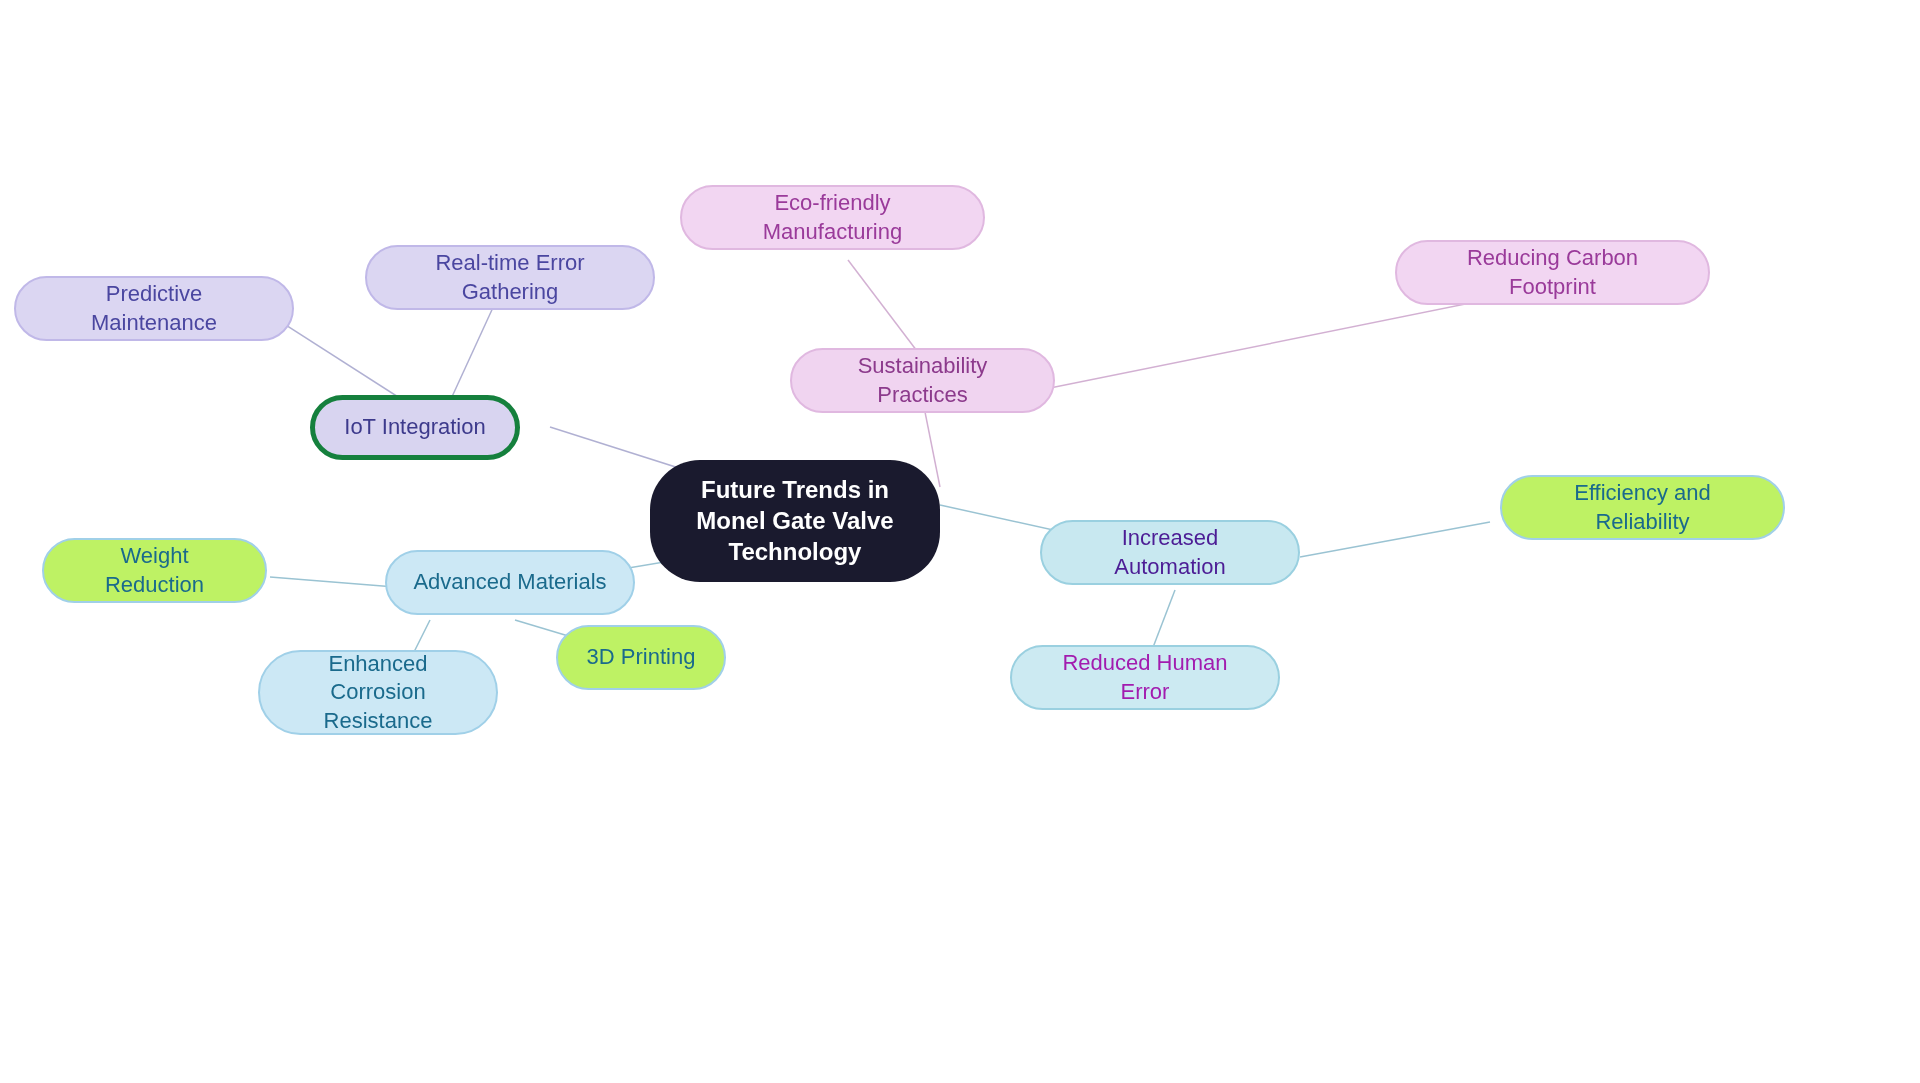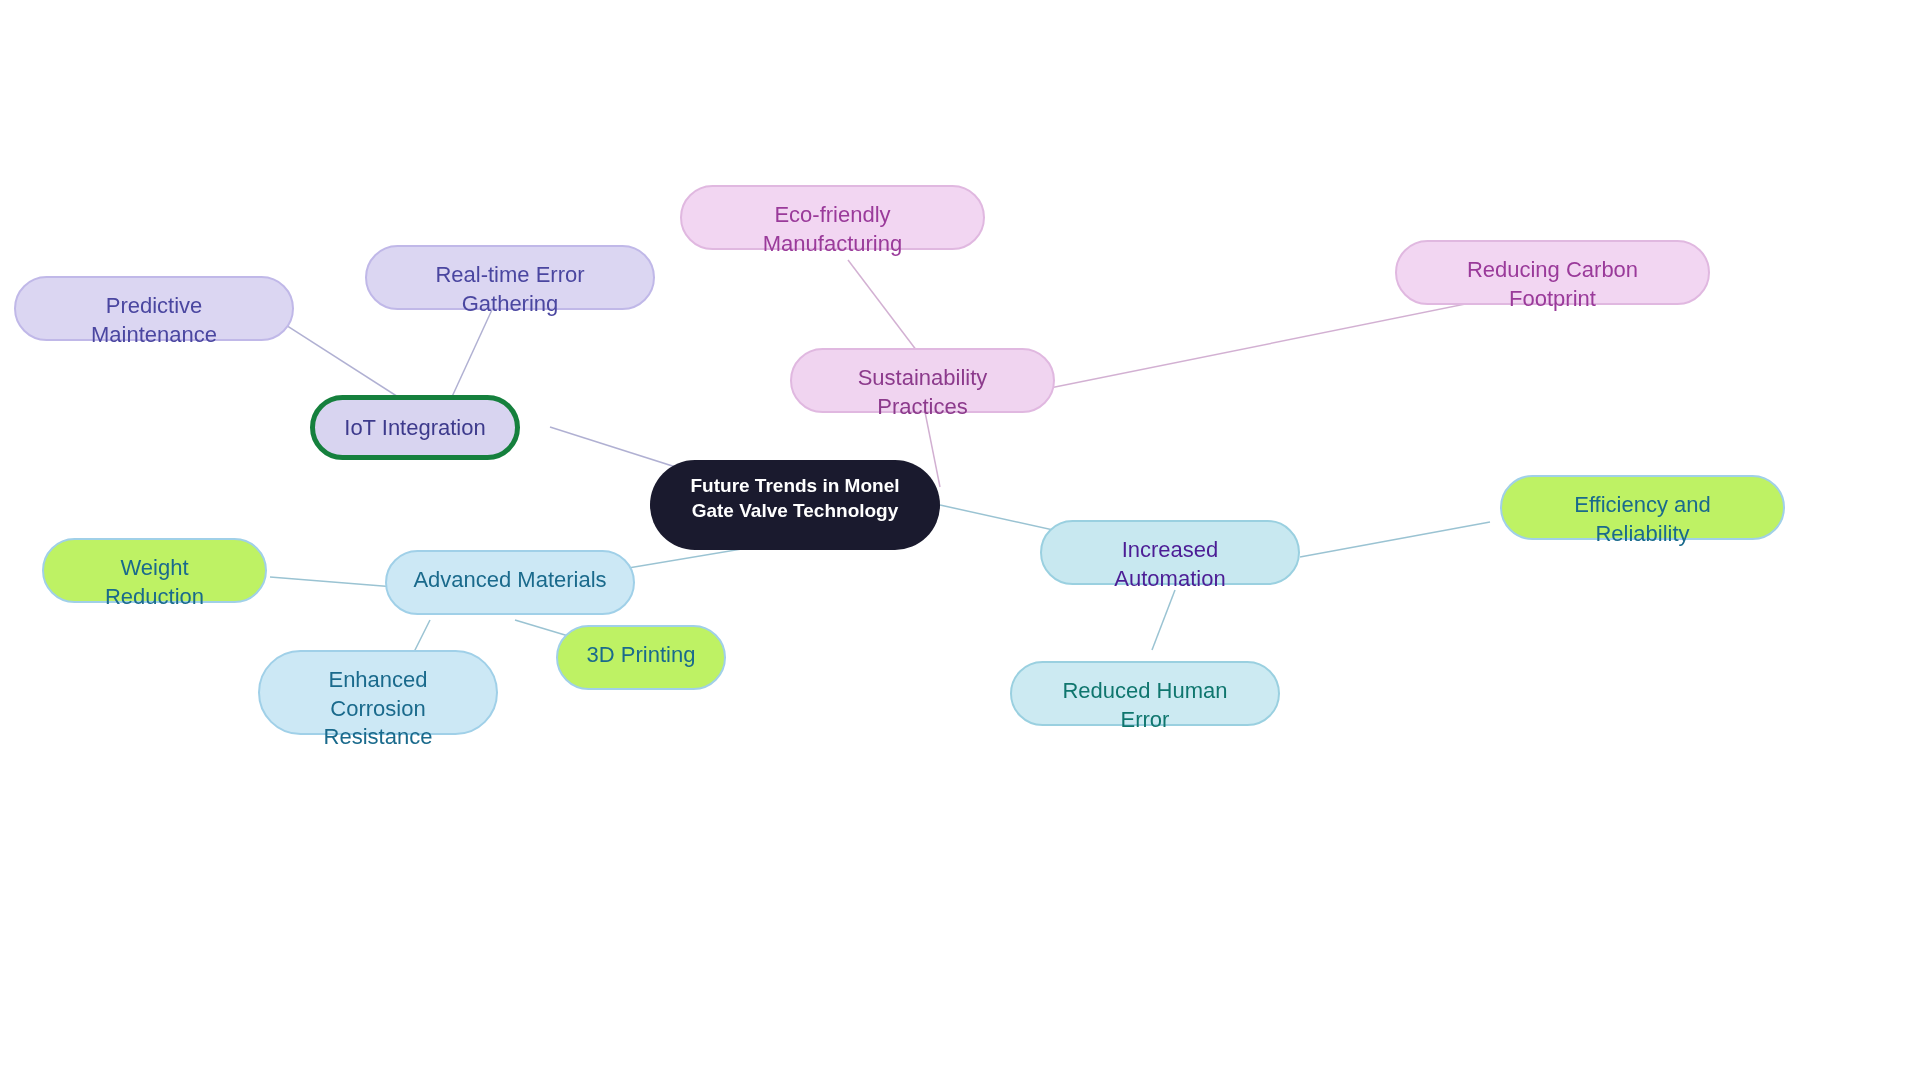--- a/index.html
+++ b/index.html
@@ -15,32 +15,33 @@
       position: absolute;
       top: 0; left: 0;
       width: 1920px;
       height: 1083px;
       pointer-events: none;
     }
     .node {
       position: absolute;
       border-radius: 50px;
       display: flex;
+      align-items: center;
       justify-content: center;
       text-align: center;
       padding: 14px 24px;
       font-size: 22px;
       font-weight: 500;
       line-height: 1.3;
       cursor: default;
     }
     .node-center {
       background: #1a1a2e;
       color: #ffffff;
-      font-size: 19px;
+      font-size: 24px;
       font-weight: 600;
       width: 290px;
       min-height: 90px;
     }
     .node-iot {
       background: #d8d4f0;
       color: #3d3a8c;
       border: 5px solid #15803d;
     }
     .node-purple-sub {
@@ -68,23 +69,22 @@
       color: #1a6a8c;
       border: 2px solid #a0d0e8;
     }
     .node-teal {
       background: #c8e8f0;
       color: #4c1d95;
       border: 2px solid #9ad0e0;
     }
     .node-teal-sub {
       background: #cceaf2;
-      color: #0f766e;
+      color: #a21caf;
       border: 2px solid #9ad0e0;
-      margin-top: 16px;
     }
   </style>
 </head>
 <body>
 
 <svg id="mindmap-lines" xmlns="http://www.w3.org/2000/svg">
 
   <line x1="795" y1="505" x2="550" y2="427" stroke="#9090c0" stroke-width="1.5" opacity="0.7"></line>
 
   <line x1="445" y1="427" x2="250" y2="302" stroke="#9090c0" stroke-width="1.5" opacity="0.7"></line>

